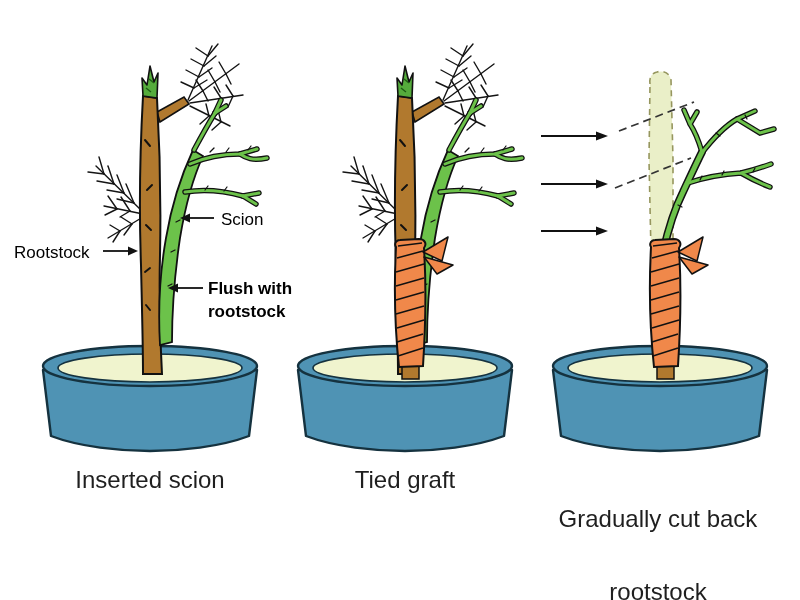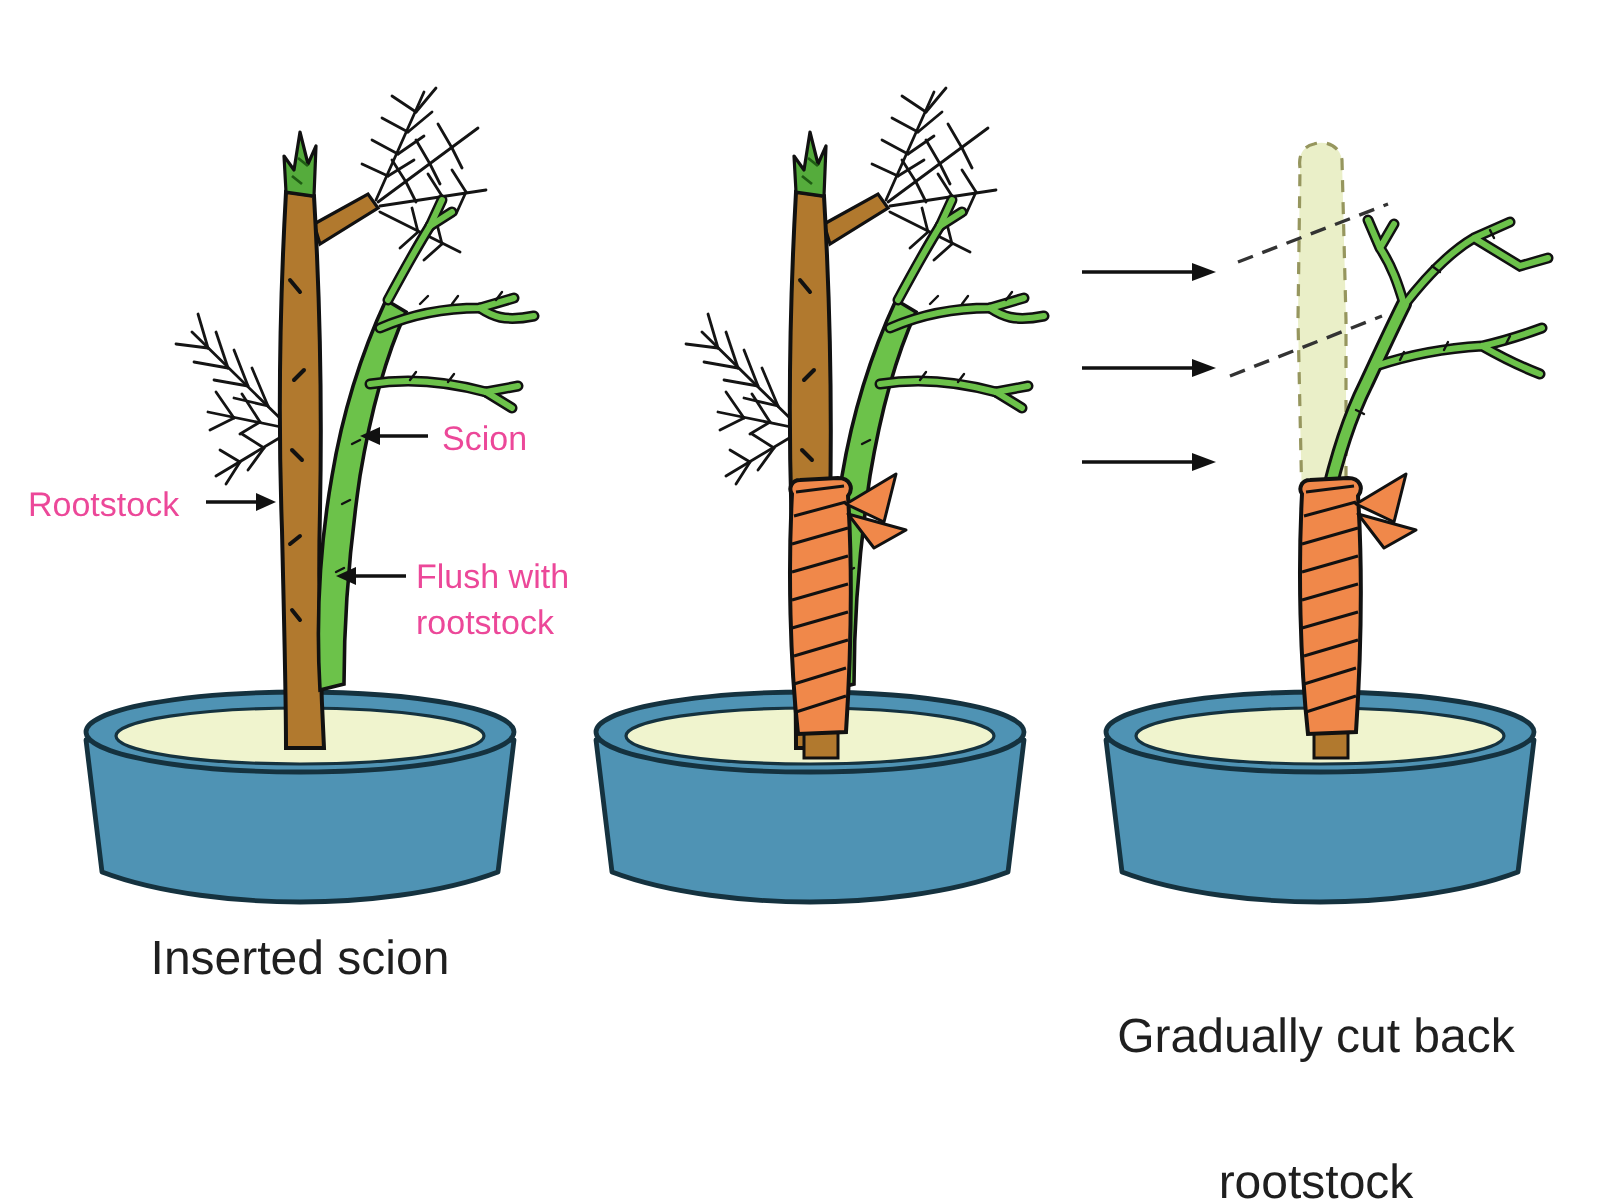--- a/index.html
+++ b/index.html
@@ -2,21 +2,21 @@
 <html><head>
 <meta charset="utf-8">
 <style>
   html,body{margin:0;padding:0;background:#fff;}
   .stage{
     position:relative;width:800px;height:600px;background:#ffffff;overflow:hidden;
     font-family:"Liberation Sans", sans-serif;color:#1a1a1a;
   }
   .artwork{position:absolute;left:0;top:0;}
   .side-label{
-    position:absolute;font-size:17px;line-height:23px;color:#ec4899;white-space:nowrap;
+    position:absolute;font-size:17px;line-height:23px;color:#000000;white-space:nowrap;
   }
   .caption{
     position:absolute;width:240px;text-align:center;font-size:24px;line-height:34px;color:#1f1f1f;
   }
   .caption .cap-line{display:block;margin-top:39px;}
 </style>
 </head>
 <body>
 
 <div class="stage">
@@ -205,26 +205,27 @@
       <polygon points="596,179.5 608,184 596,188.5" stroke="none"></polygon>
       <line x1="541" y1="231" x2="596" y2="231"></line>
       <polygon points="596,226.5 608,231 596,235.5" stroke="none"></polygon>
     </g>
   </svg>
 
   <div class="side-label" style="left:14px;top:241px;">Rootstock</div>
 
   <div class="side-label" style="left:221px;top:208px;">Scion</div>
 
-  <div class="side-label" style="left:208px;top:277px;">
+  <div class="side-label" style="left:208px;top:277px;font-weight:bold;">
     <span style="display:block">Flush with</span>
     <span style="display:block">rootstock</span>
   </div>
 
   <div class="caption" style="left:30px;top:463px;">Inserted scion</div>
 
+  <div class="caption" style="left:285px;top:463px;">Tied graft</div>
 
   <div class="caption" style="left:538px;top:463px;">
     <span class="cap-line">Gradually cut back</span>
     <span class="cap-line">rootstock</span>
   </div>
 
 </div>
 
 </body></html>

